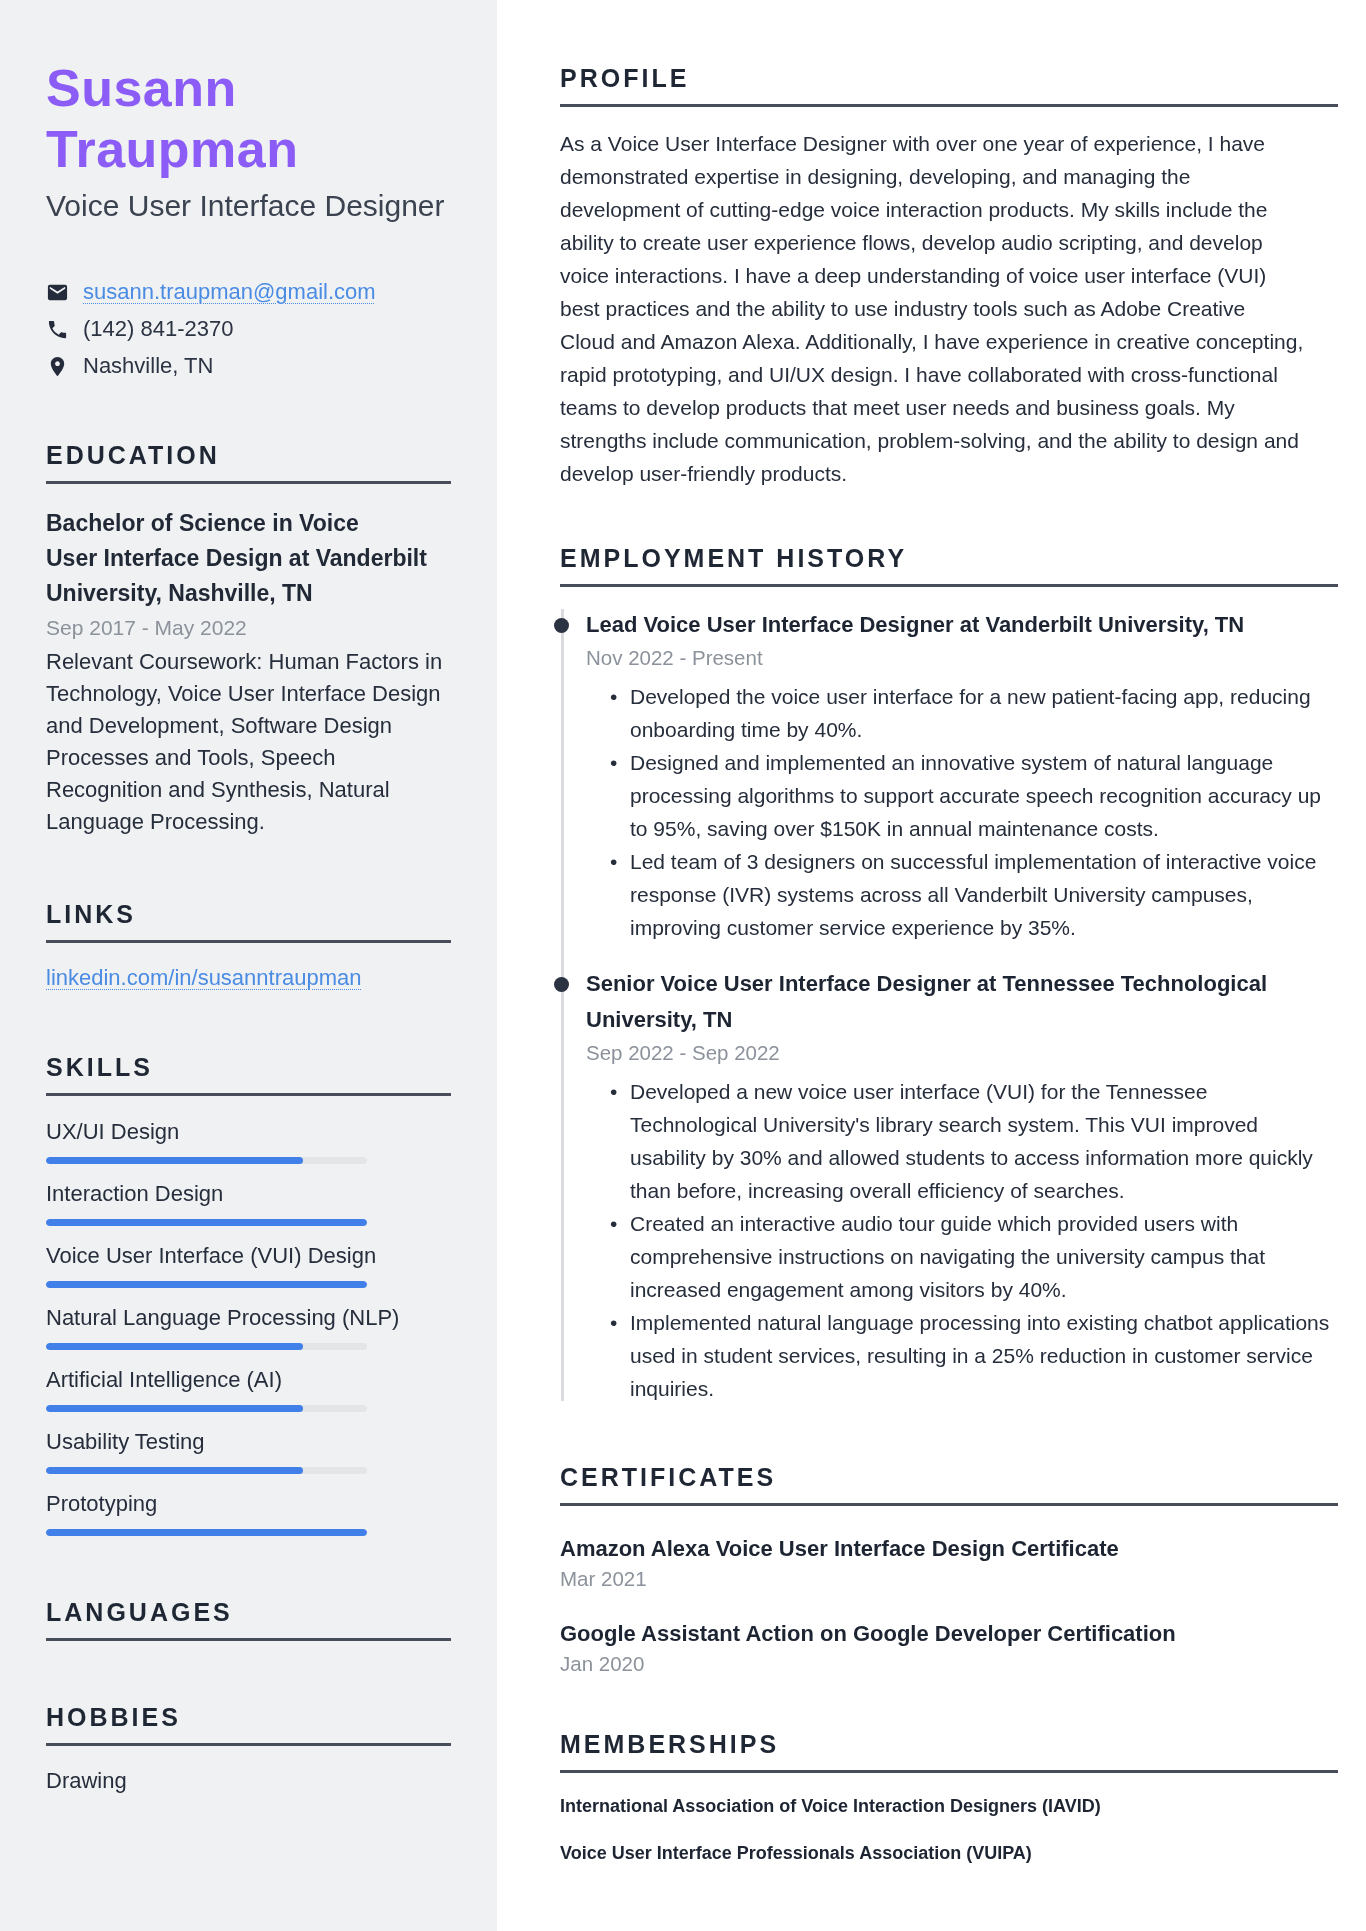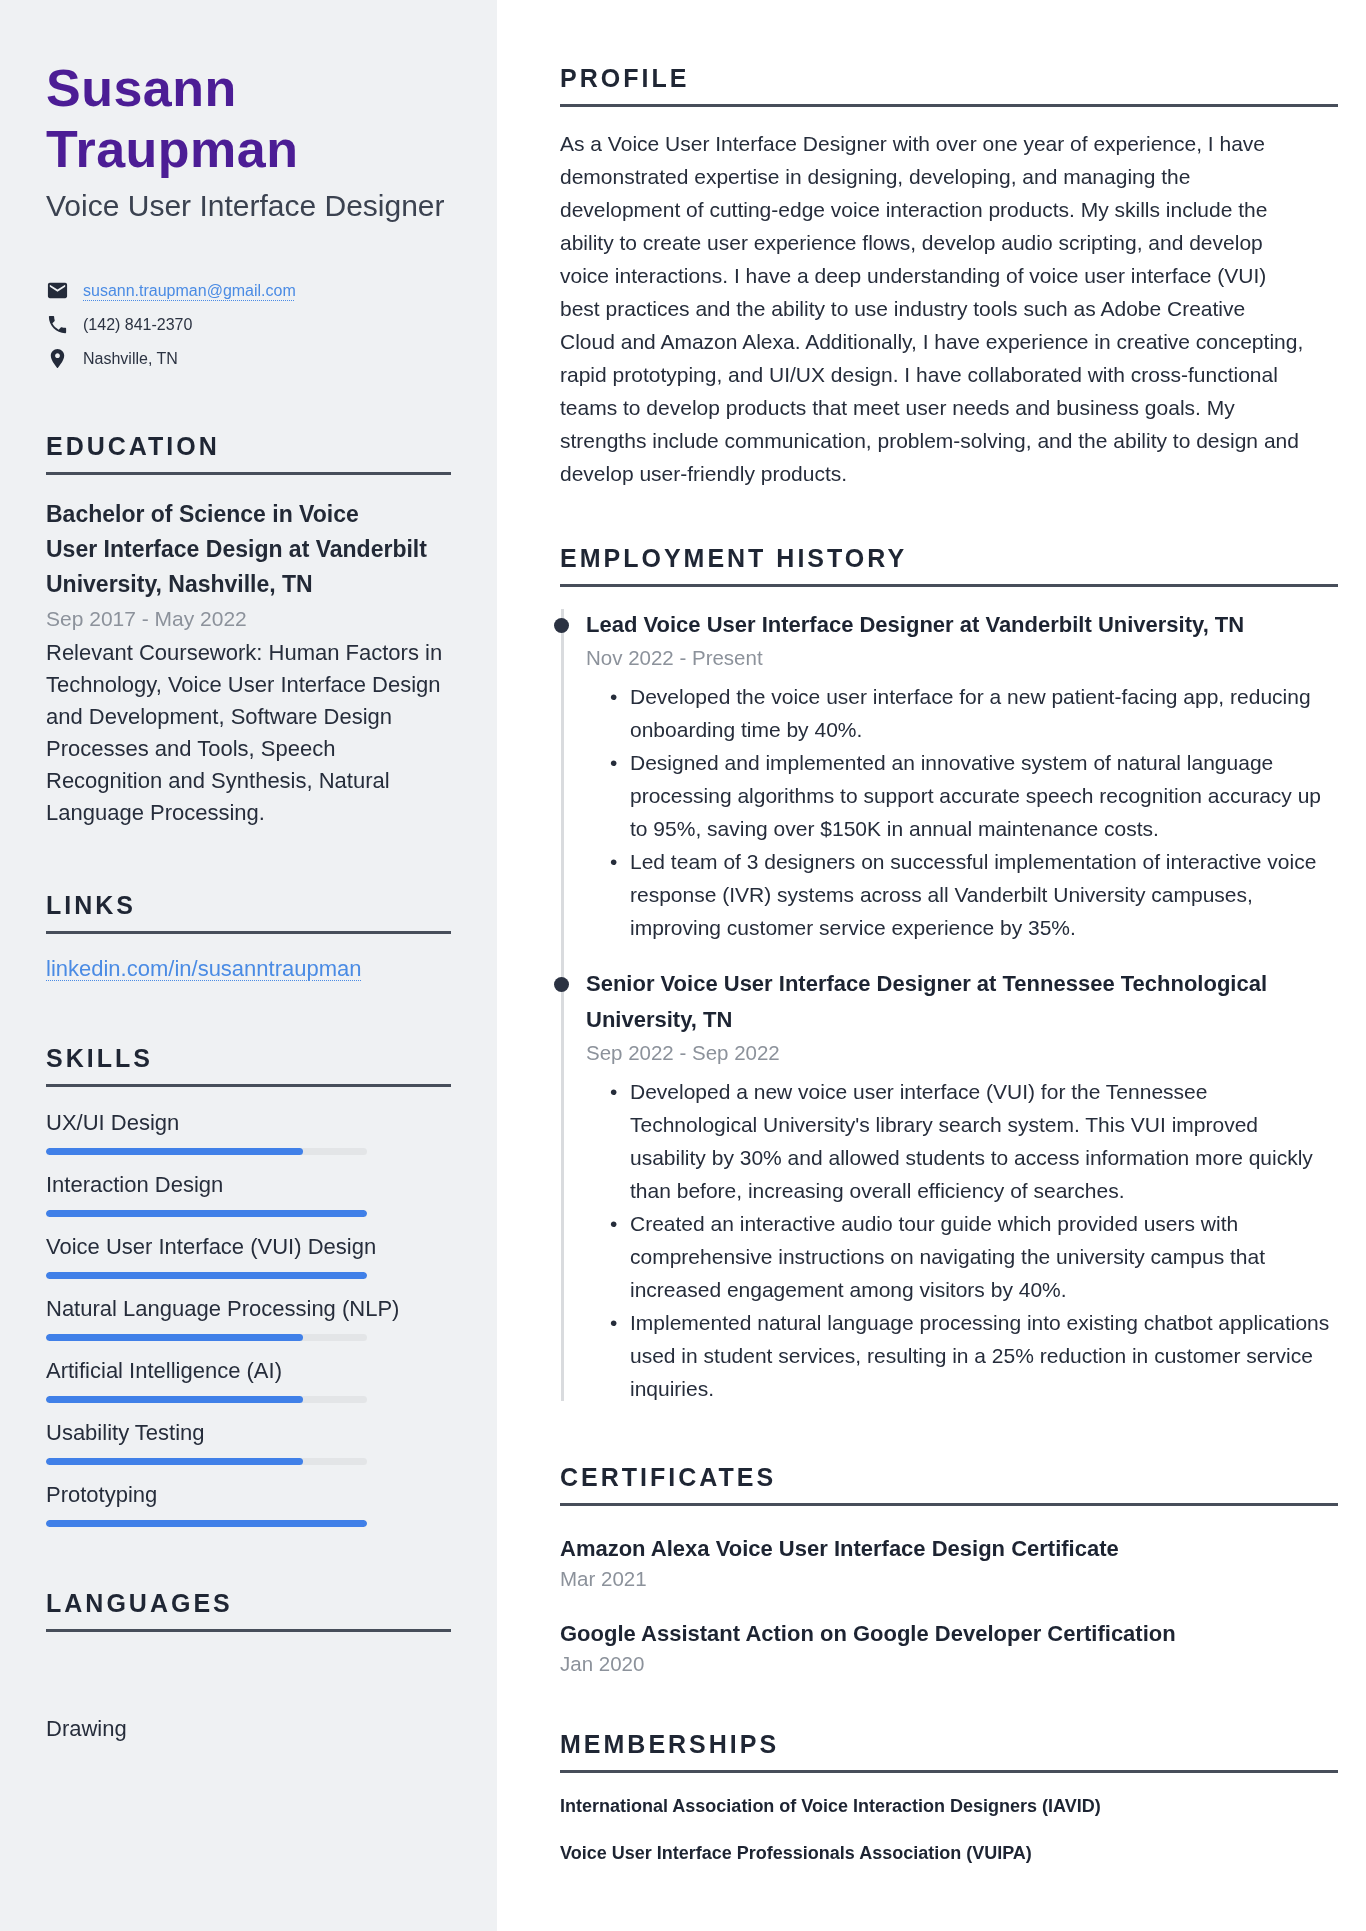--- a/index.html
+++ b/index.html
@@ -6,31 +6,31 @@
   html,body { width:1366px; }
   body { font-family:"Liberation Sans", sans-serif; background:#ffffff; }
   .page { position:relative; width:1366px; height:1931px; background:#ffffff; overflow:hidden; }
 
   
   .sidebar {
     position:absolute; left:0; top:0; width:497px; height:1931px;
     background:#eff1f3; padding:58px 46px 0 46px;
   }
   .person-name {
-    font-size:52px; line-height:61px; font-weight:700; color:#4c1d95;
+    font-size:52px; line-height:61px; font-weight:700; color:#8b5cf6;
     letter-spacing:0.5px;
   }
   .person-title {
     margin-top:9px; font-size:30px; color:#3b4250; white-space:nowrap;
   }
   .contact { margin-top:56px; }
   .contact-row { display:flex; align-items:center; margin-bottom:11px; }
   .contact-row .cicon { width:23px; height:23px; flex:0 0 23px; margin-right:14px; }
   .contact-row .cicon svg { width:23px; height:23px; fill:#242b3a; display:block; }
-  .contact-text { font-size:16px; color:#2c3342; }
+  .contact-text { font-size:22px; color:#2c3342; }
   a.link { color:#4a8be4; text-decoration:underline dotted; text-underline-offset:4px; text-decoration-thickness:1px; }
 
   .side-section { margin-top:62px; }
   .sec-head {
     font-size:25px; font-weight:700; letter-spacing:3px; color:#1f2634;
     padding-bottom:11px; border-bottom:3px solid #474e5a;
   }
   .side-section .sec-body { padding-top:22px; }
 
   .edu-degree { font-size:23px; font-weight:700; color:#222936; line-height:35px; white-space:pre-line; }
@@ -201,20 +201,21 @@
             </div>
           </div>
         </div>
     </section>
 
     <section class="side-section">
       <div class="sec-head">LANGUAGES</div>
     </section>
 
     <section class="side-section">
+      <div class="sec-head">HOBBIES</div>
       <div class="sec-body">
 
       <div class="hobby">Drawing</div>
         </div>
     </section>
 
   </aside>
 
   <main class="main">
 

